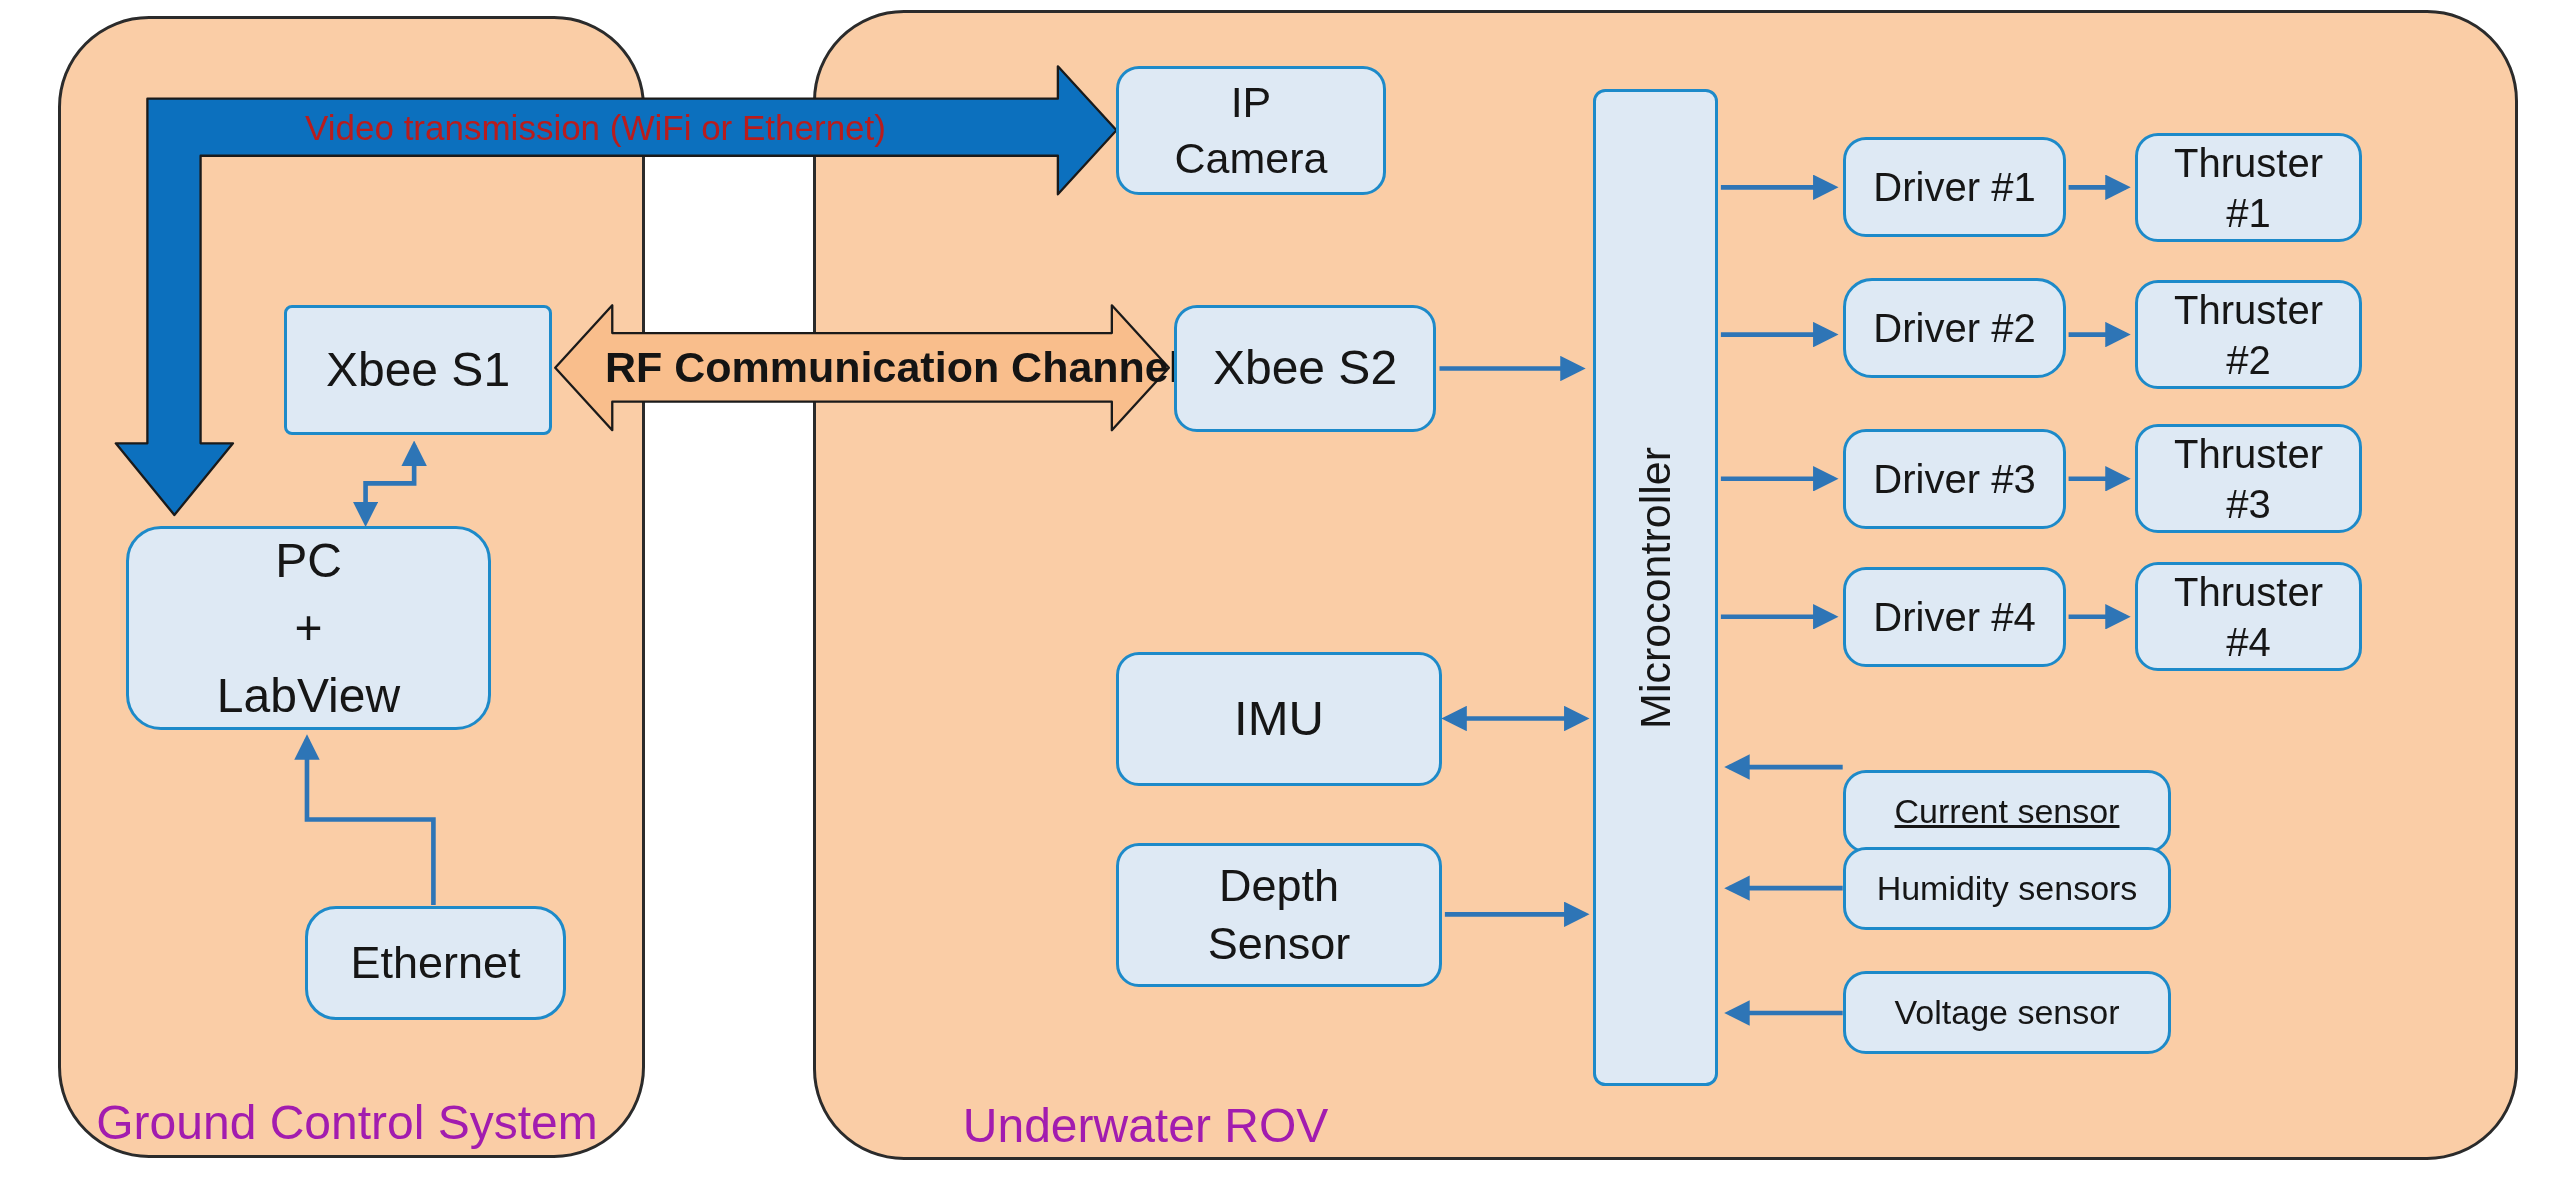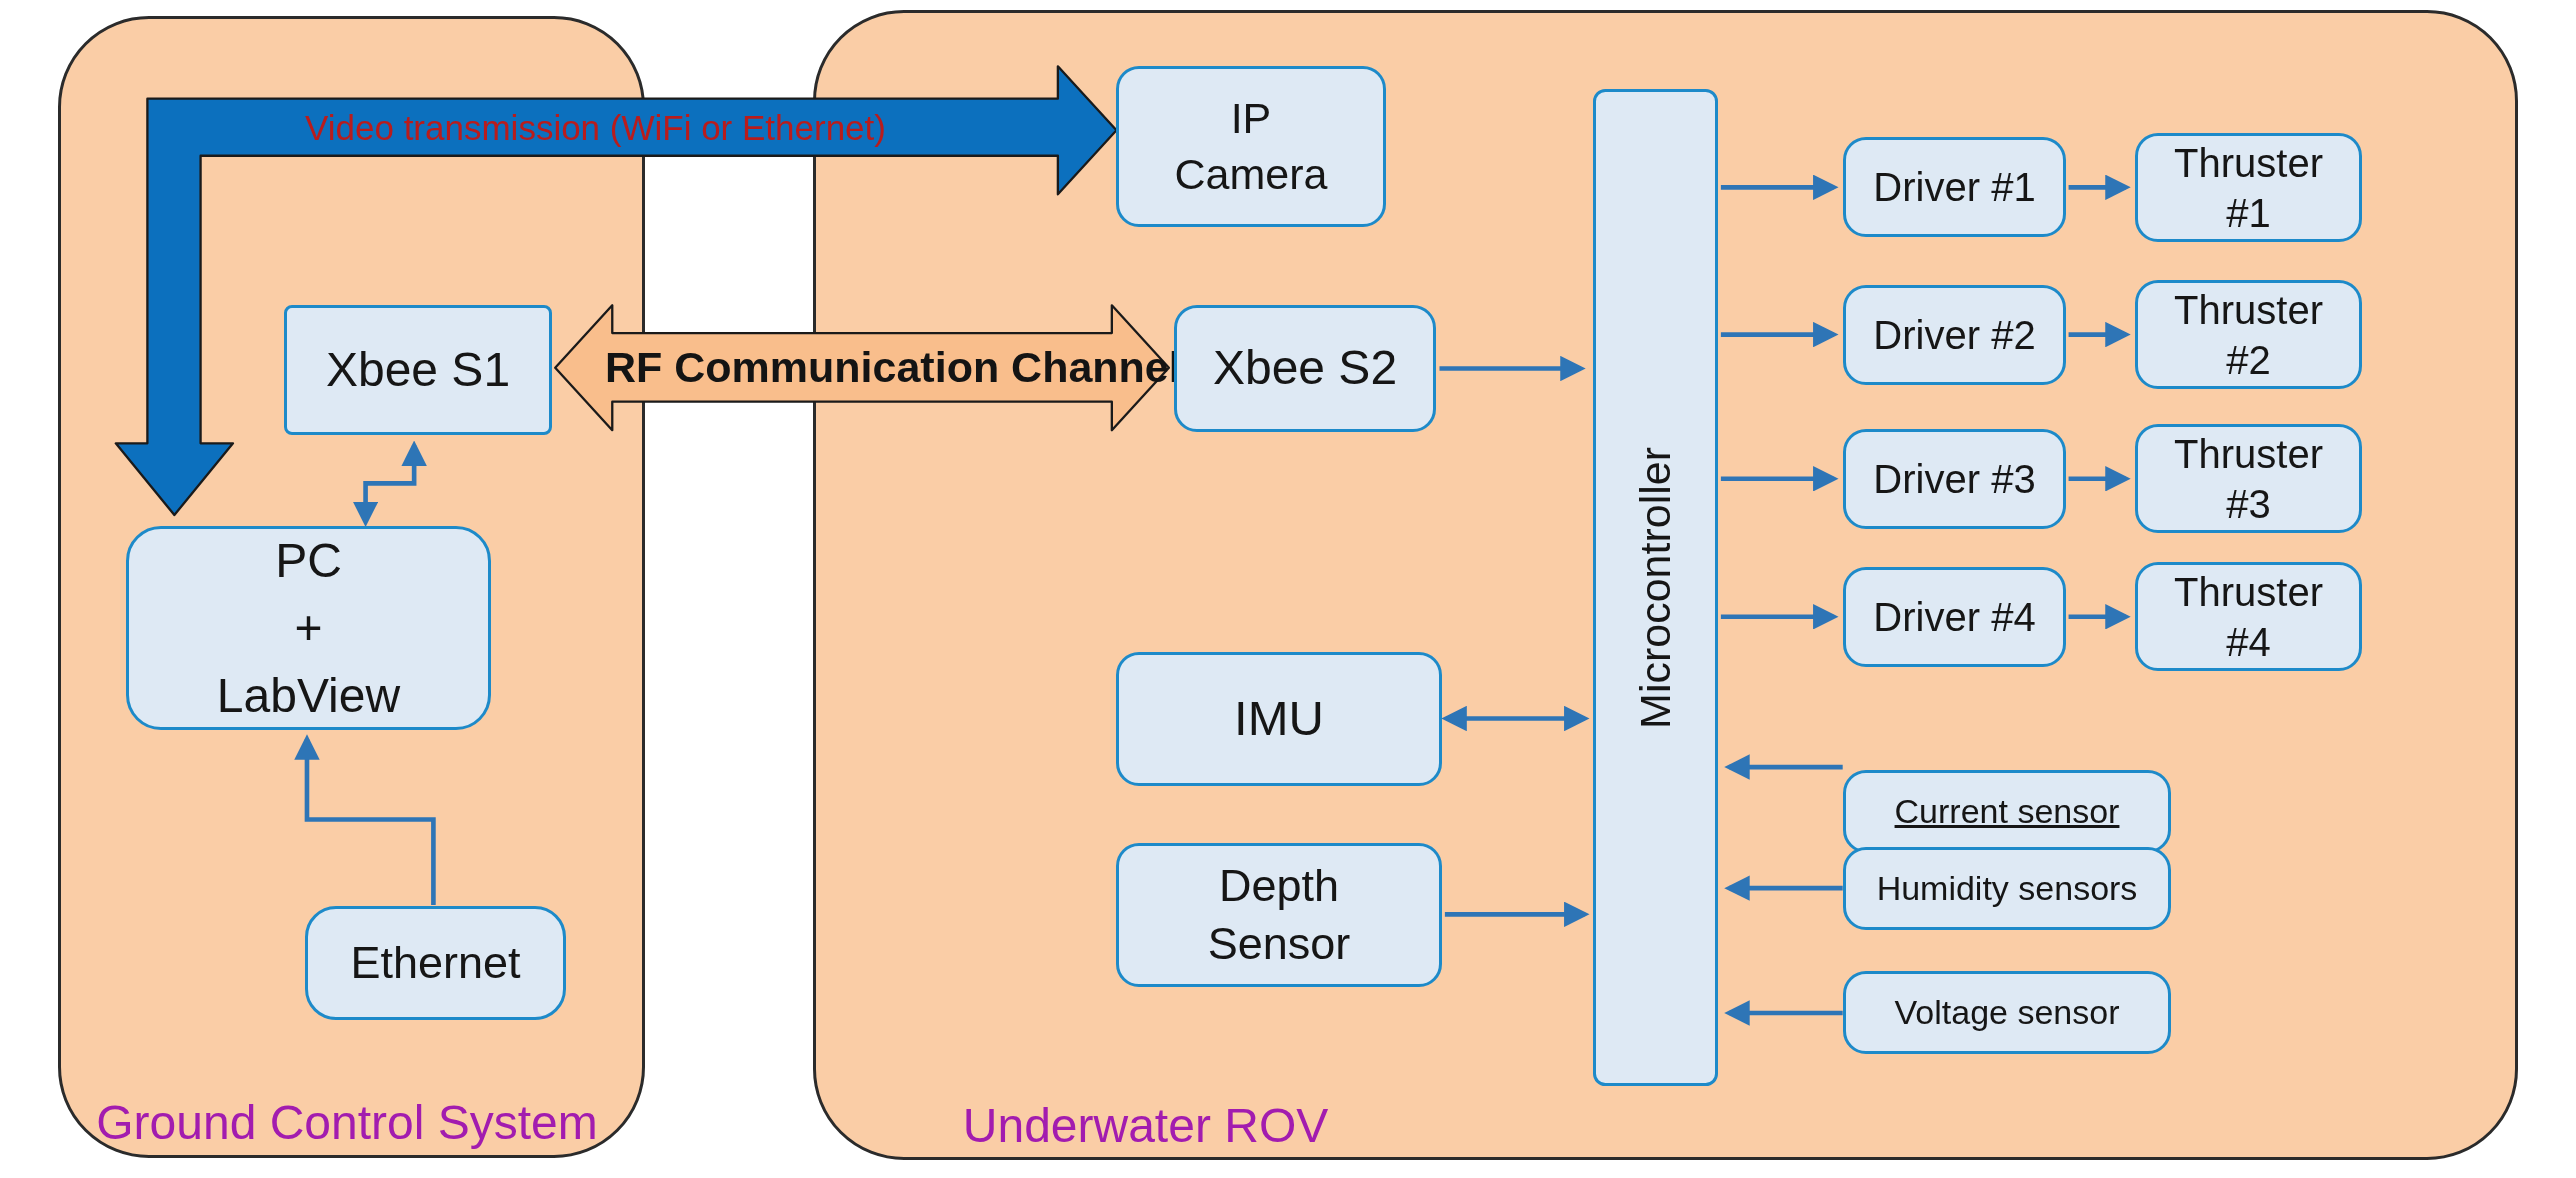--- a/index.html
+++ b/index.html
@@ -17,29 +17,29 @@
     position:absolute;text-align:center;font-size:48px;color:#a21caf;white-space:nowrap;
   }
   #gcs-label{left:77px;top:1095px;width:540px;}
   #rov-label{left:914px;top:1098px;width:463px;}
   #arrow-layer{position:absolute;left:0;top:0;width:2576px;height:1178px;}
   .node{
     position:absolute;background:#dee9f4;border:3.1px solid #1d8ac9;border-radius:23px;
     box-sizing:border-box;display:flex;align-items:center;justify-content:center;
     text-align:center;white-space:pre-line;color:#161616;font-size:48px;line-height:1.3;
   }
-  #ip-camera{left:1116px;top:66px;width:270px;height:161px;font-size:43px;}
+  #ip-camera{left:1116px;top:66px;width:270px;height:129px;font-size:43px;}
   #xbee-s1{left:284px;top:305px;width:268px;height:130px;border-radius:8px;}
   #xbee-s2{left:1174px;top:305px;width:262px;height:127px;}
   #pc{left:126px;top:526px;width:365px;height:204px;border-radius:35px;line-height:1.4;}
   #joystick{left:305px;top:906px;width:261px;height:114px;font-size:45px;border-radius:31px;}
   #microcontroller{left:1593px;top:89px;width:125px;height:997px;border-radius:12.3px;}
   #microcontroller .vertical{transform:rotate(-90deg);white-space:nowrap;font-size:43px;}
   .driver{left:1843px;width:223px;height:100px;font-size:40px;}
-  #driver-1{top:137px;} #driver-2{top:285px;} #driver-3{top:429px;} #driver-4{top:567px;}
+  #driver-1{top:137px;} #driver-2{top:278px;border-radius:29px;} #driver-3{top:429px;} #driver-4{top:567px;}
   .thruster{left:2135px;width:227px;height:109px;font-size:40px;line-height:1.25;}
   #thruster-1{top:133px;} #thruster-2{top:280px;} #thruster-3{top:424px;} #thruster-4{top:562px;}
   #imu{left:1116px;top:652px;width:326px;height:134px;font-size:49px;}
   #depth-sensor{left:1116px;top:843px;width:326px;height:144px;font-size:45px;}
   .small-sensor{left:1843px;width:328px;height:83px;font-size:34px;}
   #current-sensor{top:770px;text-decoration:underline;} #humidity-sensors{top:847px;} #voltage-sensor{top:971px;}
   .arrow-label{position:absolute;text-align:center;white-space:nowrap;}
   #video-label{left:210px;top:105px;width:771px;height:45px;line-height:45px;font-size:35px;color:#b91c1c;}
   #rf-label{left:605px;top:345px;width:463px;height:45px;line-height:45px;font-size:43px;font-weight:600;color:#141414;}
 </style>

